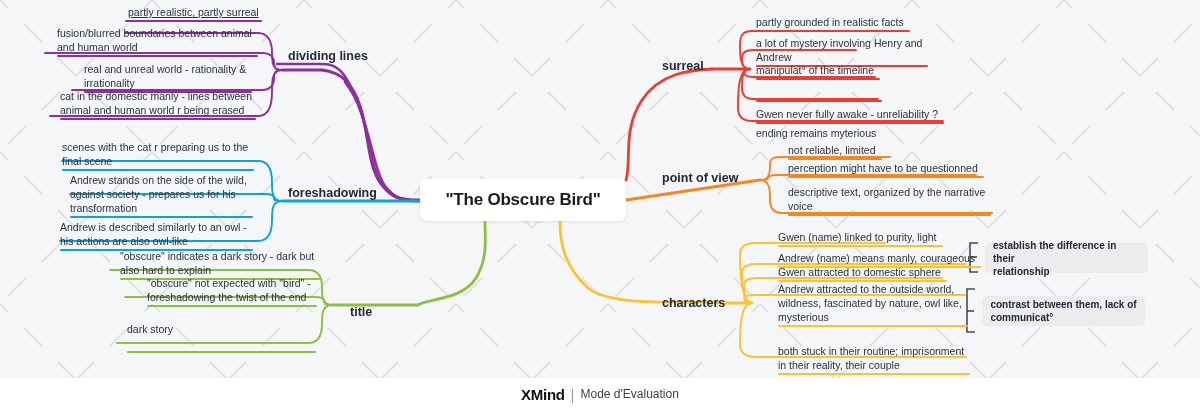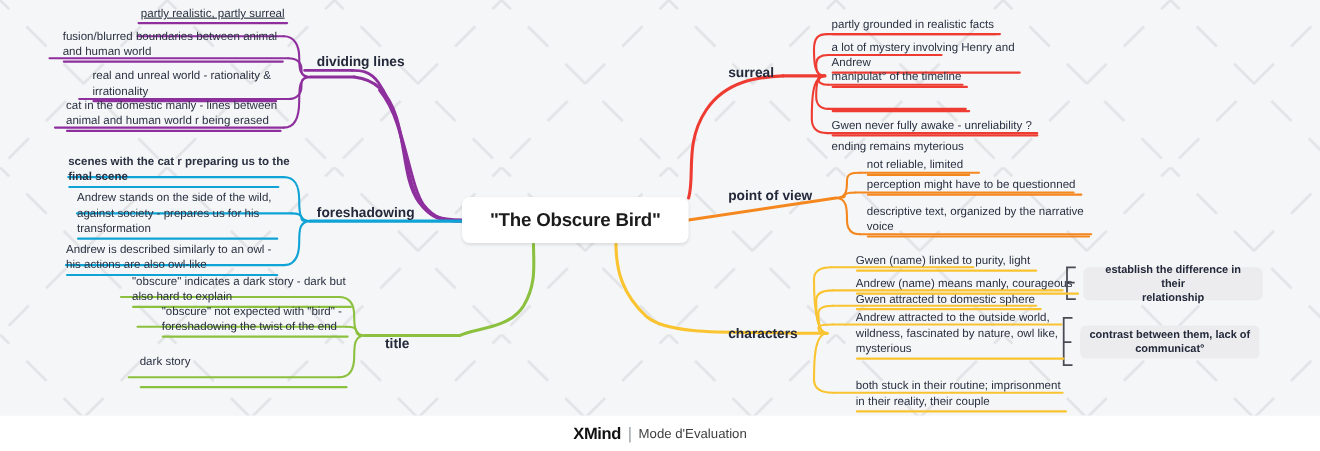--- a/index.html
+++ b/index.html
@@ -43,21 +43,21 @@
   .leaf{
     font-size:10.5px;line-height:14px;color:#2a3142;
     box-sizing:border-box;z-index:4;
     padding-bottom:2px;
   }
   .leaf .ln{display:block;white-space:nowrap;}
 
   .callout{
     background:#ececee;border-radius:5px;
     font-size:10px;font-weight:bold;line-height:13px;
-    color:#23293a;text-align:center;
+    color:#23293a;text-align:left;
     display:flex;align-items:center;justify-content:center;
     padding:6px 8px;box-sizing:border-box;z-index:5;
   }
 
   
   #footer{
     position:absolute;left:0;top:378px;width:1200px;height:32px;
     background:#ffffff;
     display:flex;align-items:center;justify-content:center;
     gap:6px;
@@ -208,21 +208,21 @@
     </div>
     <div class="node leaf" style="left:84px;top:62px;">
       <span class="ln">real and unreal world - rationality &amp;</span>
       <span class="ln">irrationality</span>
     </div>
     <div class="node leaf" style="left:60px;top:89px;">
       <span class="ln">cat in the domestic manly - lines between</span>
       <span class="ln">animal and human world r being erased</span>
     </div>
 
-    <div class="node leaf" style="left:62px;top:140px;font-weight:bold;">
+    <div class="node leaf" style="left:62px;top:140px;">
       <span class="ln">scenes with the cat r preparing us to the</span>
       <span class="ln">final scene</span>
     </div>
     <div class="node leaf" style="left:70px;top:173px;">
       <span class="ln">Andrew stands on the side of the wild,</span>
       <span class="ln">against society - prepares us for his</span>
       <span class="ln">transformation</span>
     </div>
     <div class="node leaf" style="left:60px;top:220px;">
       <span class="ln">Andrew is described similarly to an owl -</span>

